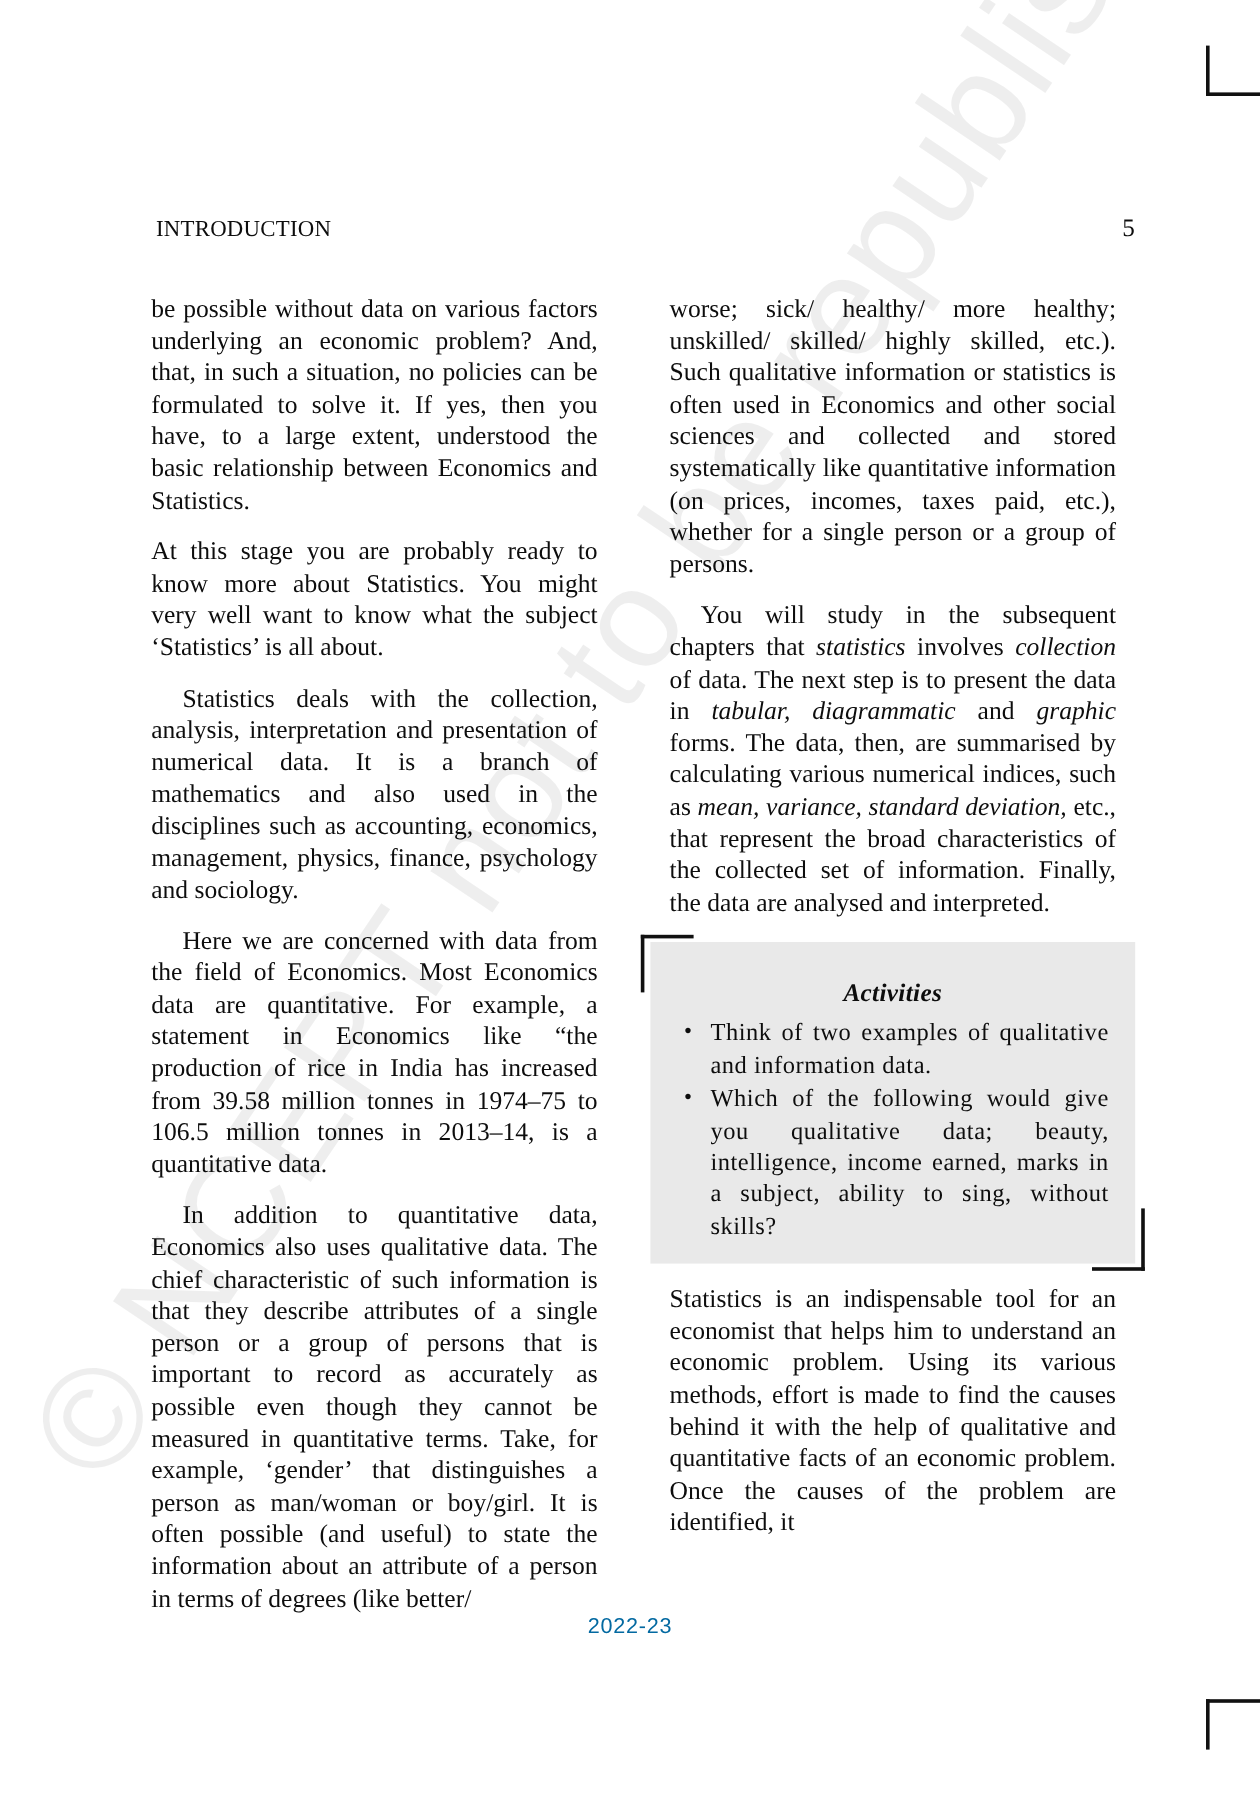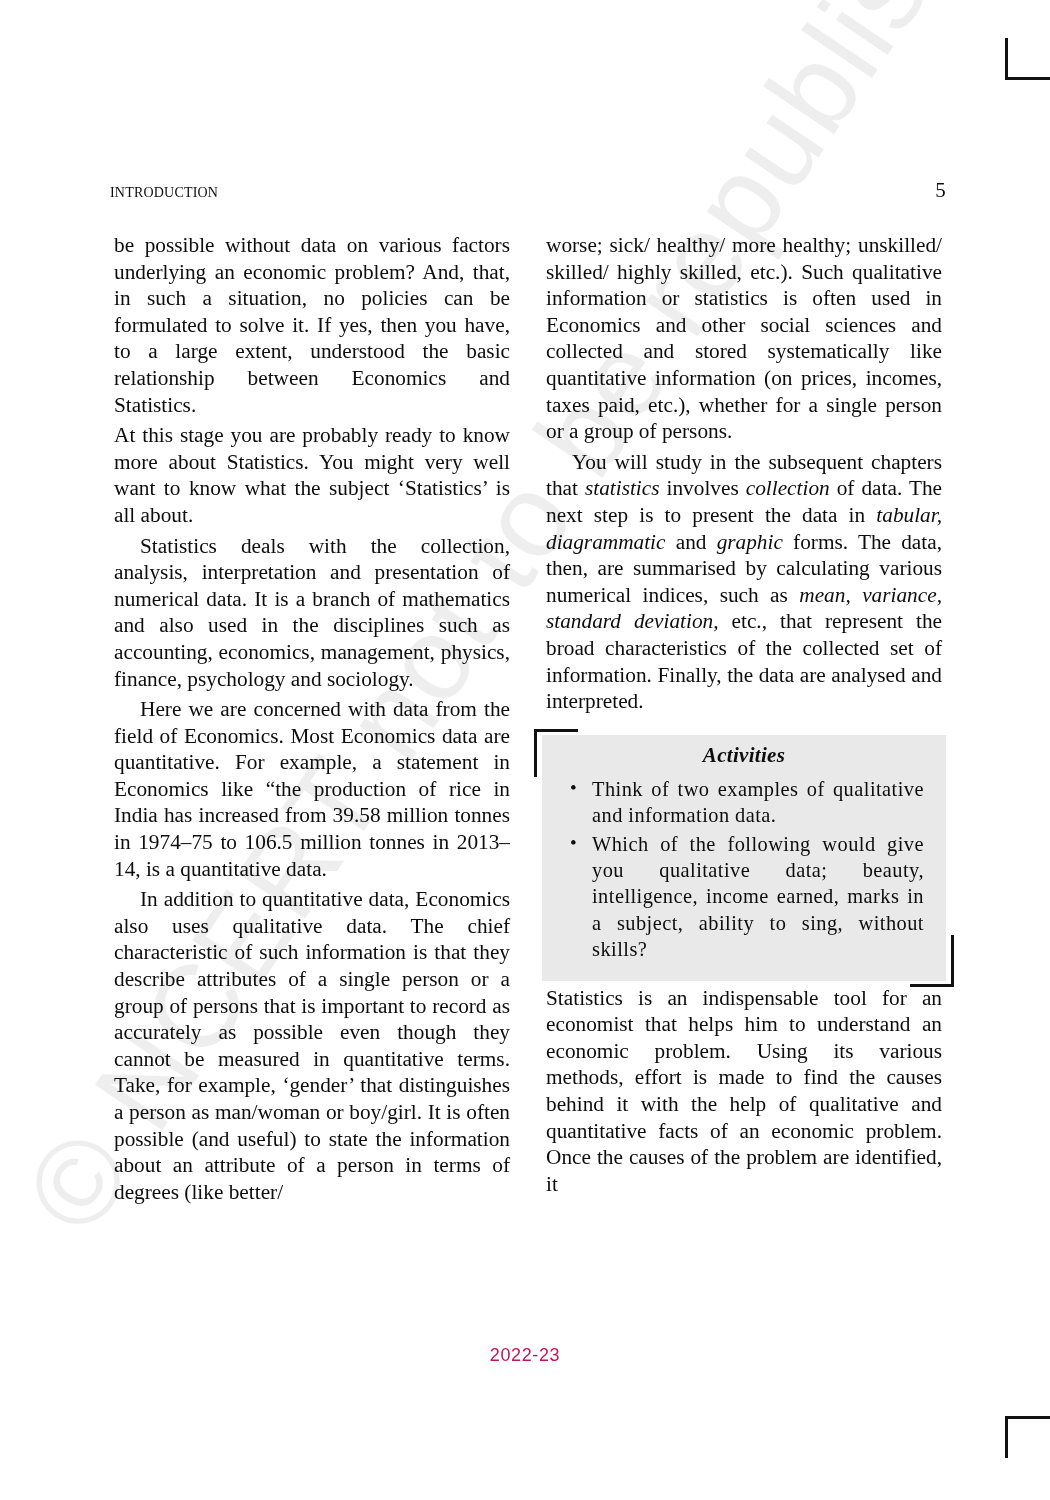--- a/index.html
+++ b/index.html
@@ -70,42 +70,42 @@
     left: 110px;
     top: 178px;
     width: 836px;
     display: flex;
     justify-content: space-between;
     align-items: baseline;
     font-size: 19px;
     letter-spacing: 0.3px;
     z-index: 10;
   }
-  .runhead .title { font-variant: small-caps; font-size: 14px; letter-spacing: 0.2px; }
+  .runhead .title { font-variant: small-caps; font-size: 19px; letter-spacing: 0.2px; margin-left: 20px; }
   .runhead .folio { font-size: 21px; }
 
   
   .columns {
     position: absolute;
     left: 110px;
     top: 228px;
     width: 836px;
     height: 1090px;
     z-index: 10;
   }
   .col {
     position: absolute;
     top: 0;
     width: 404px;
   }
   .col-left  { left: 0; }
   .col-right { left: 432px; }
 
   p.body {
-    margin: 4px;
+    margin: 16px;
     font-size: 21.3px;
     line-height: 26.6px;
     text-align: justify;
     text-justify: inter-word;
     hyphens: none;
   }
   p.body.indent { text-indent: 26px; }
 
   h3.section {
     margin: 16px 0 10px 0;
@@ -123,21 +123,21 @@
 
   
   .activities-wrap {
     position: relative;
     margin-top: 20px;
     width: 404px;
   }
   .activities {
     position: relative;
     background: #e9e9e9;
-    padding: 6px 16px 16px 16px;
+    padding: 28px 16px 16px 16px;
     box-sizing: border-box;
     width: 404px;
   }
   .activities h4 {
     margin: 2px 0 8px 0;
     text-align: center;
     font-style: italic;
     font-weight: bold;
     font-size: 21px;
     letter-spacing: 0.3px;
@@ -181,21 +181,21 @@
   
   .footer {
     position: absolute;
     left: 0;
     top: 1345px;
     width: 1050px;
     text-align: center;
     font-family: "Liberation Sans", "DejaVu Sans", sans-serif;
     font-size: 18px;
     letter-spacing: 0.6px;
-    color: #be185d;
+    color: #0369a1;
     z-index: 10;
   }
 </style>
 </head>
 <body>
 
 <div class="page">
 
   <div class="crop-mark crop-tr">
     <span class="v"></span>

